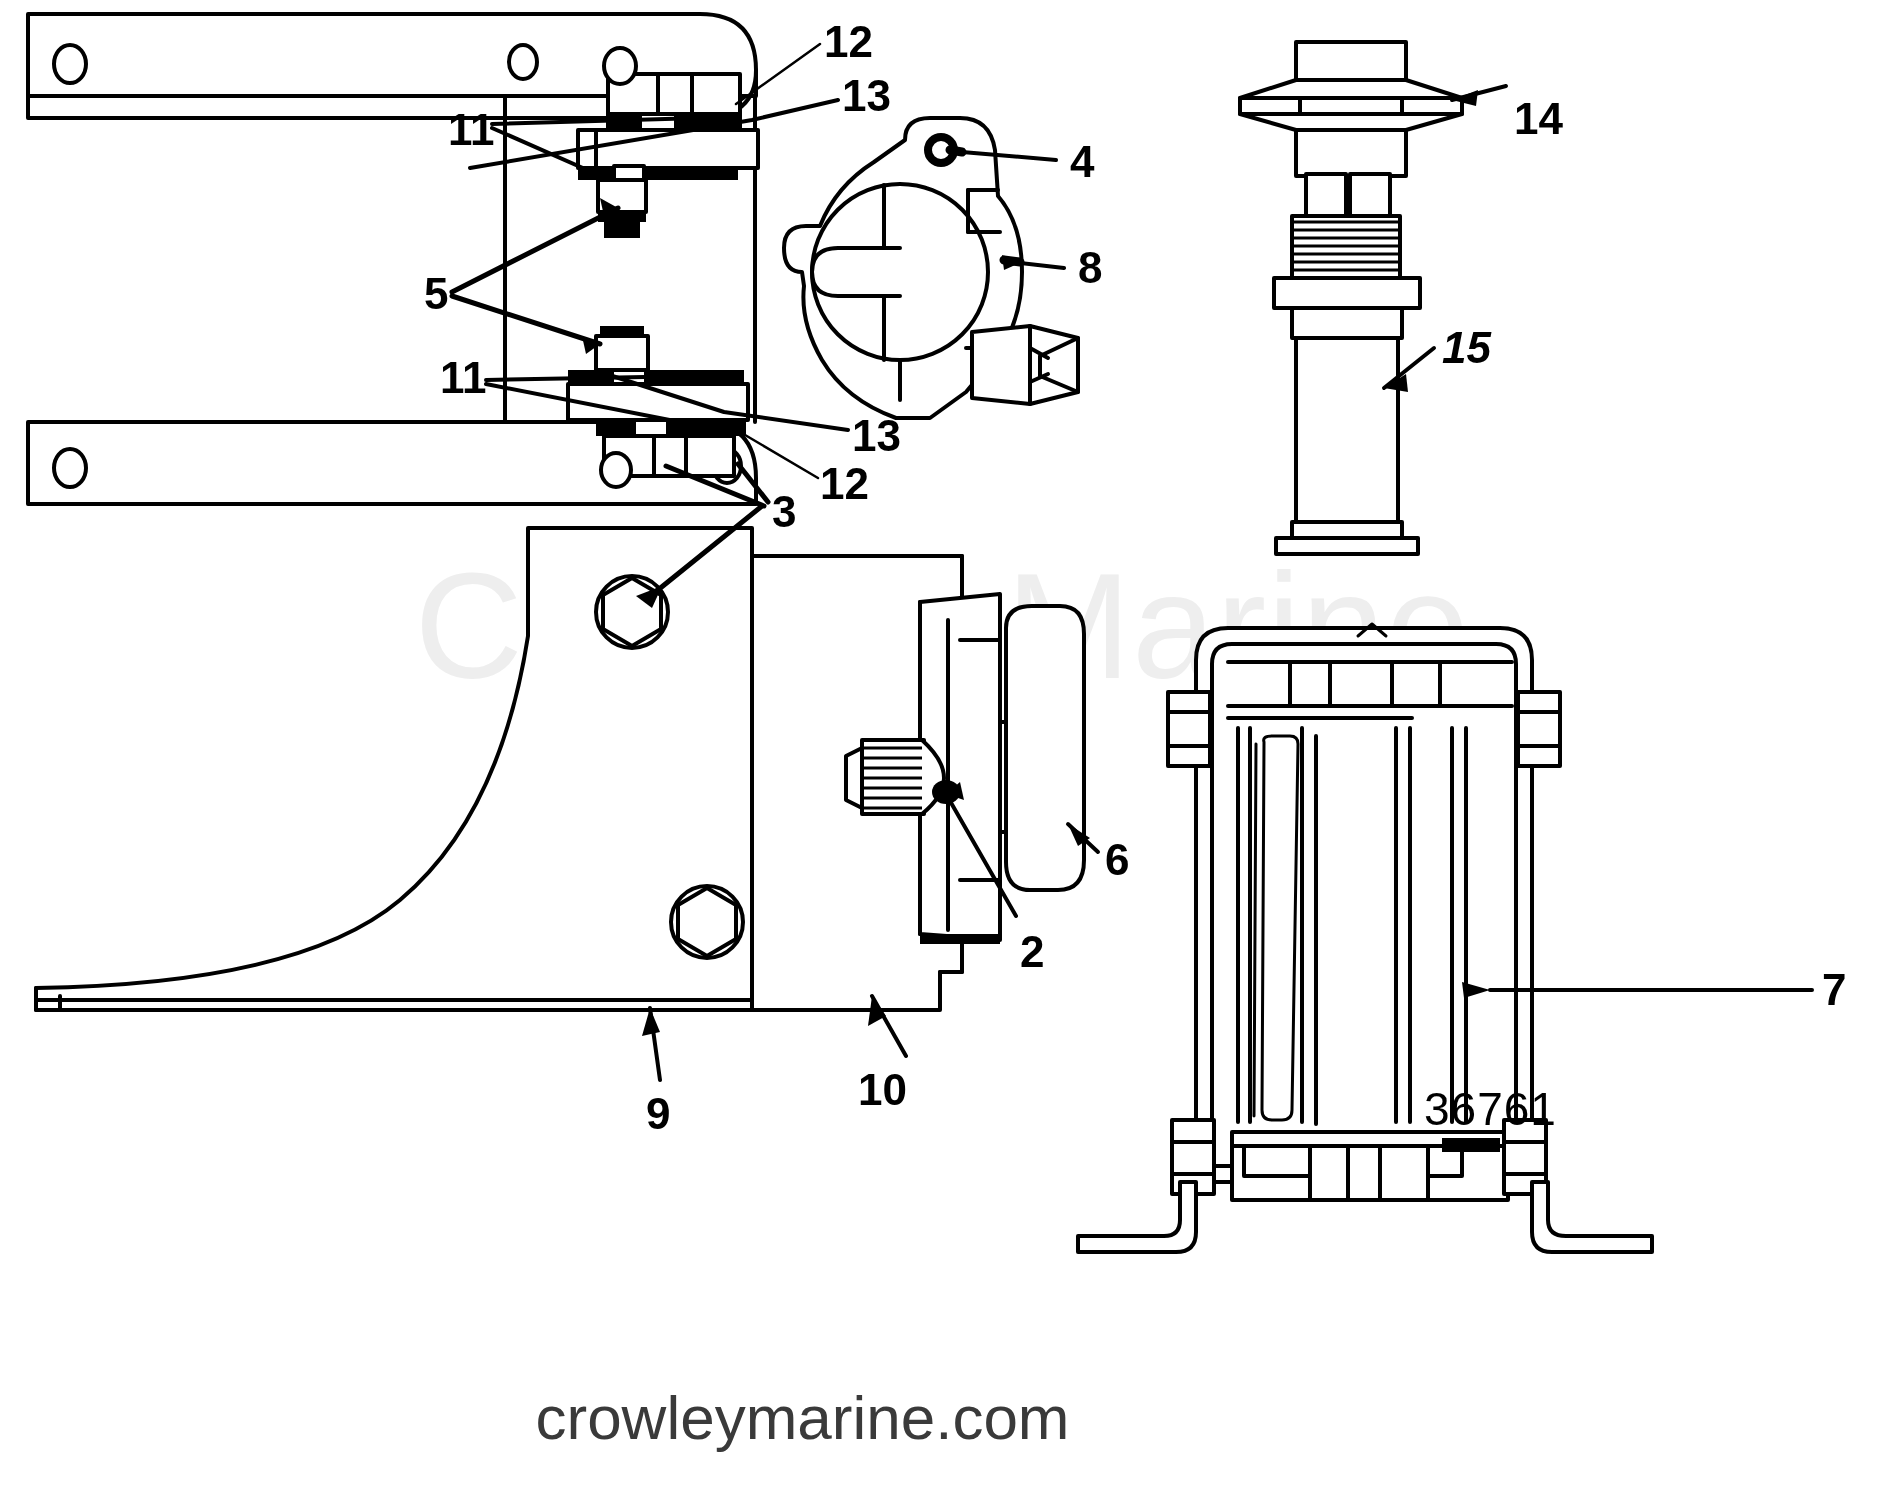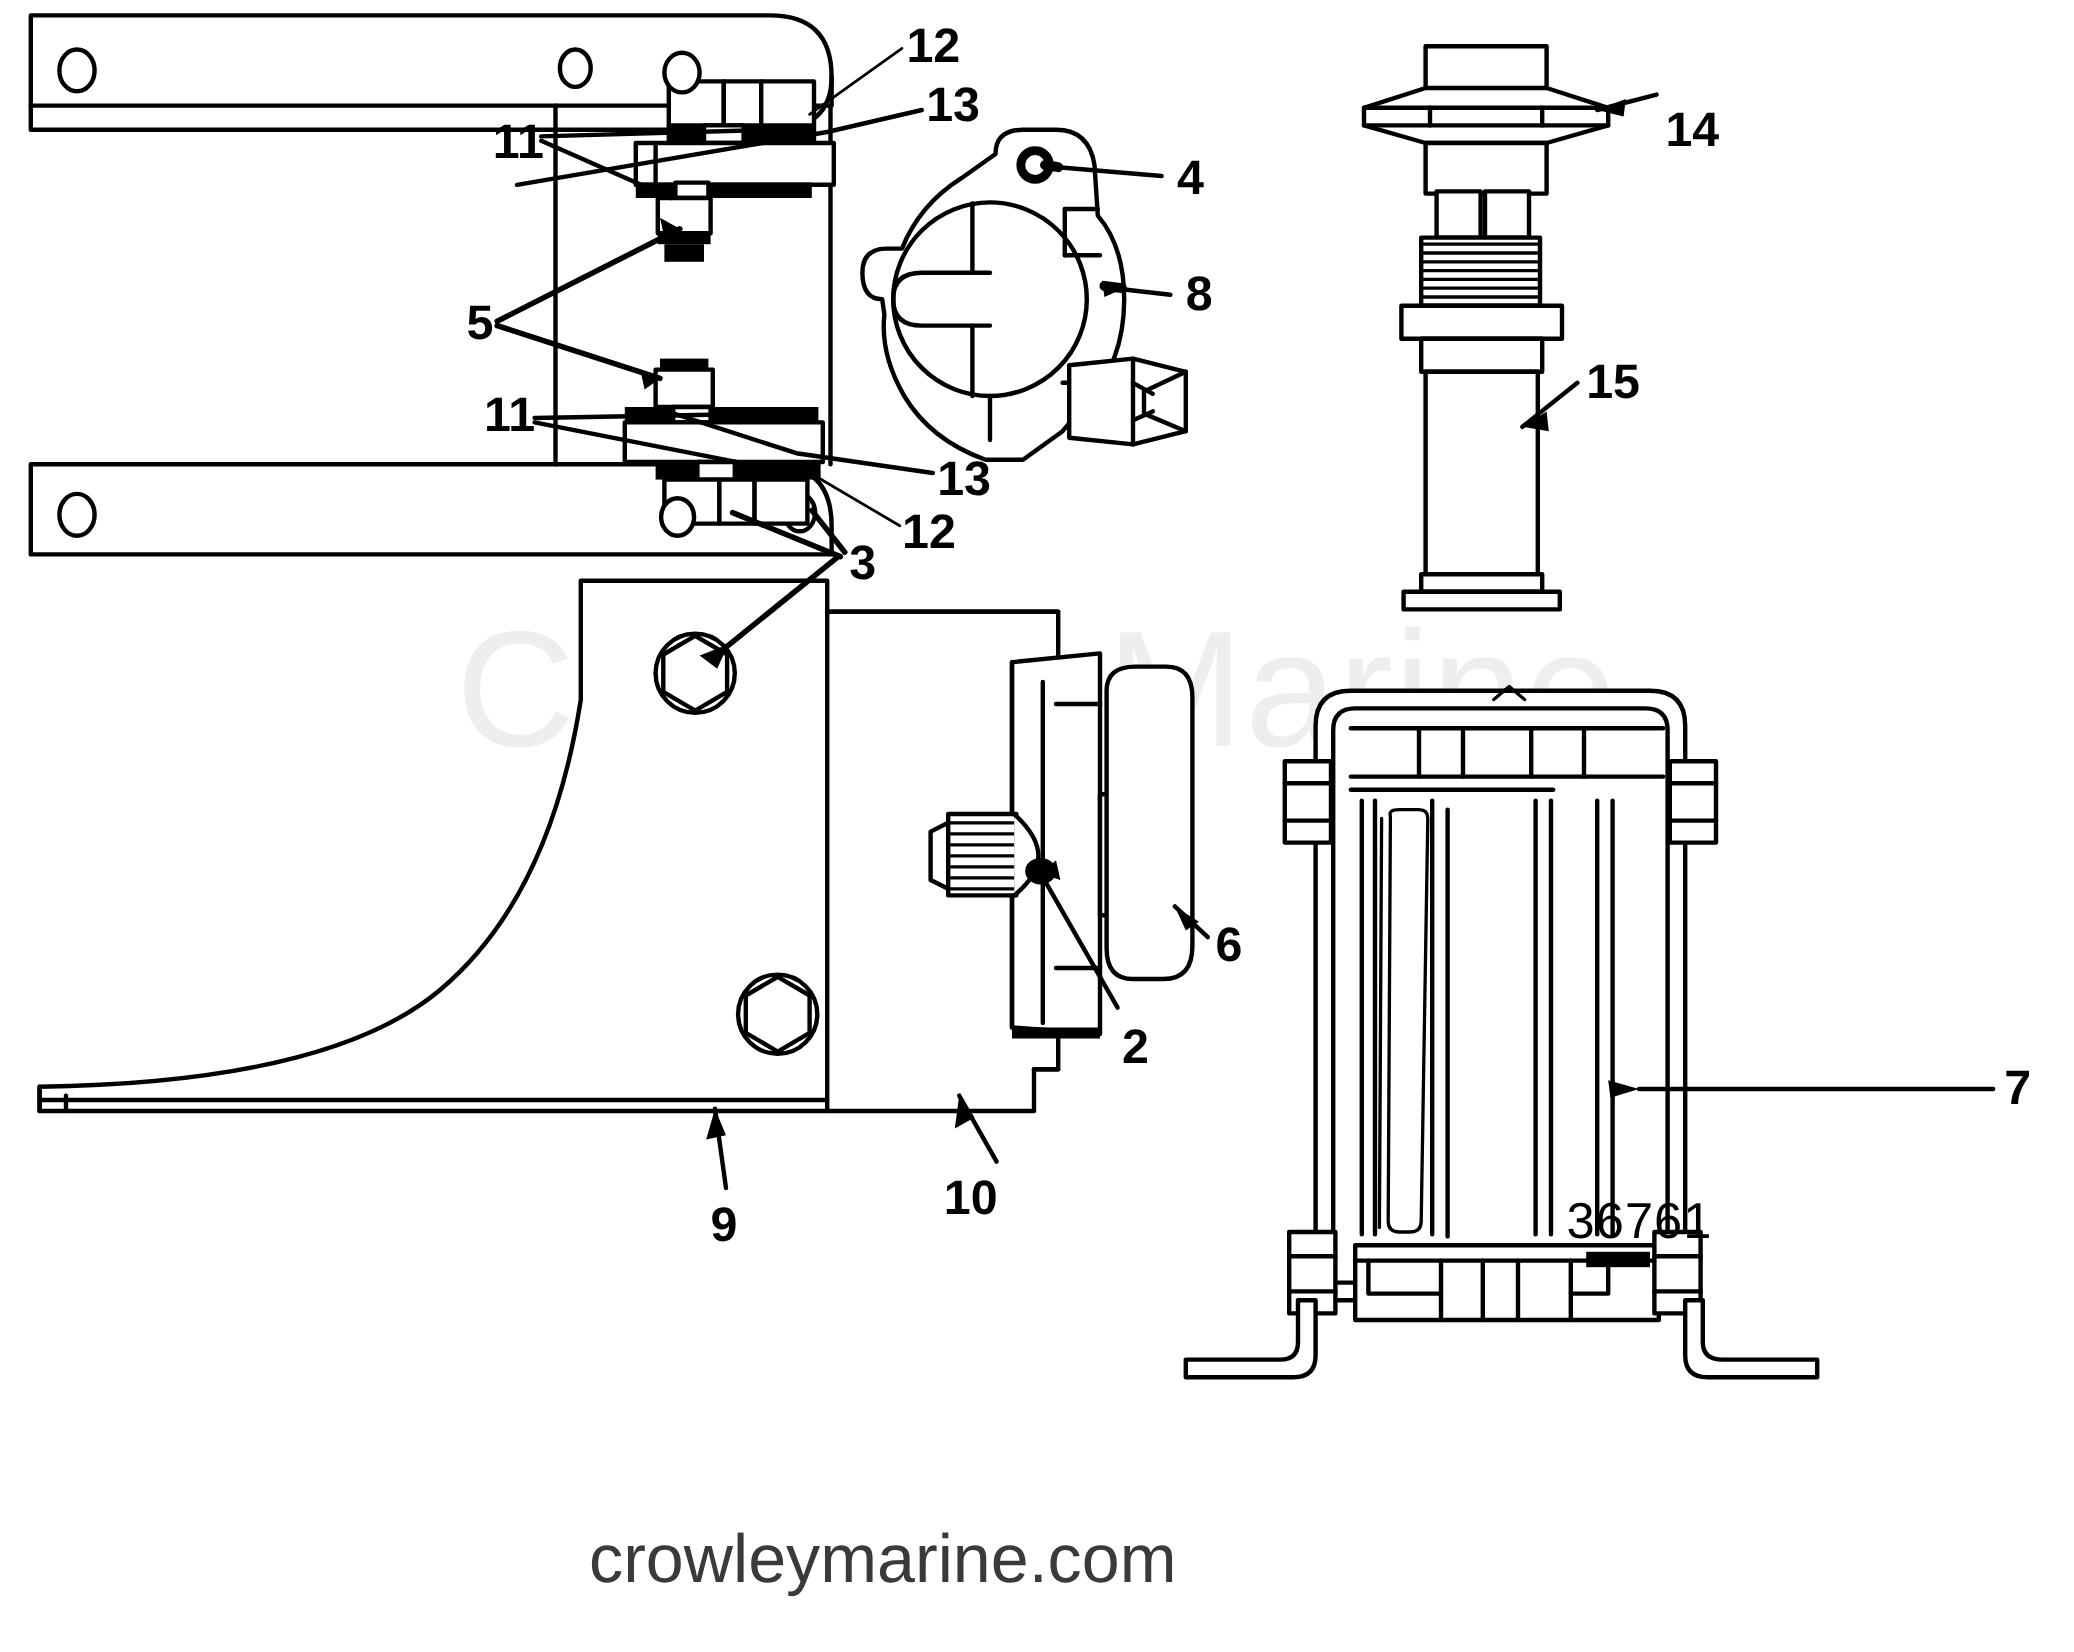--- a/index.html
+++ b/index.html
@@ -373,19 +373,19 @@
   <div class="callout" style="left:1078px; top:246px;">8</div>
   <div class="callout" style="left:646px;  top:1092px;">9</div>
   <div class="callout" style="left:858px;  top:1068px;">10</div>
   <div class="callout" style="left:448px;  top:108px;">11</div>
   <div class="callout" style="left:440px;  top:356px;">11</div>
   <div class="callout" style="left:824px;  top:20px;">12</div>
   <div class="callout" style="left:820px;  top:462px;">12</div>
   <div class="callout" style="left:842px;  top:74px;">13</div>
   <div class="callout" style="left:852px;  top:414px;">13</div>
   <div class="callout" style="left:1514px; top:60px;margin-top:37px;">14</div>
-  <div class="callout" style="left:1442px; top:326px;">15</div>
+  <div class="callout" style="left:1442px; top:326px;font-style:italic;">15</div>
 
   <div class="dwg-number">36761</div>
 
   <div class="footer-url">crowleymarine.com</div>
 
 </div>
 
 </body></html>

